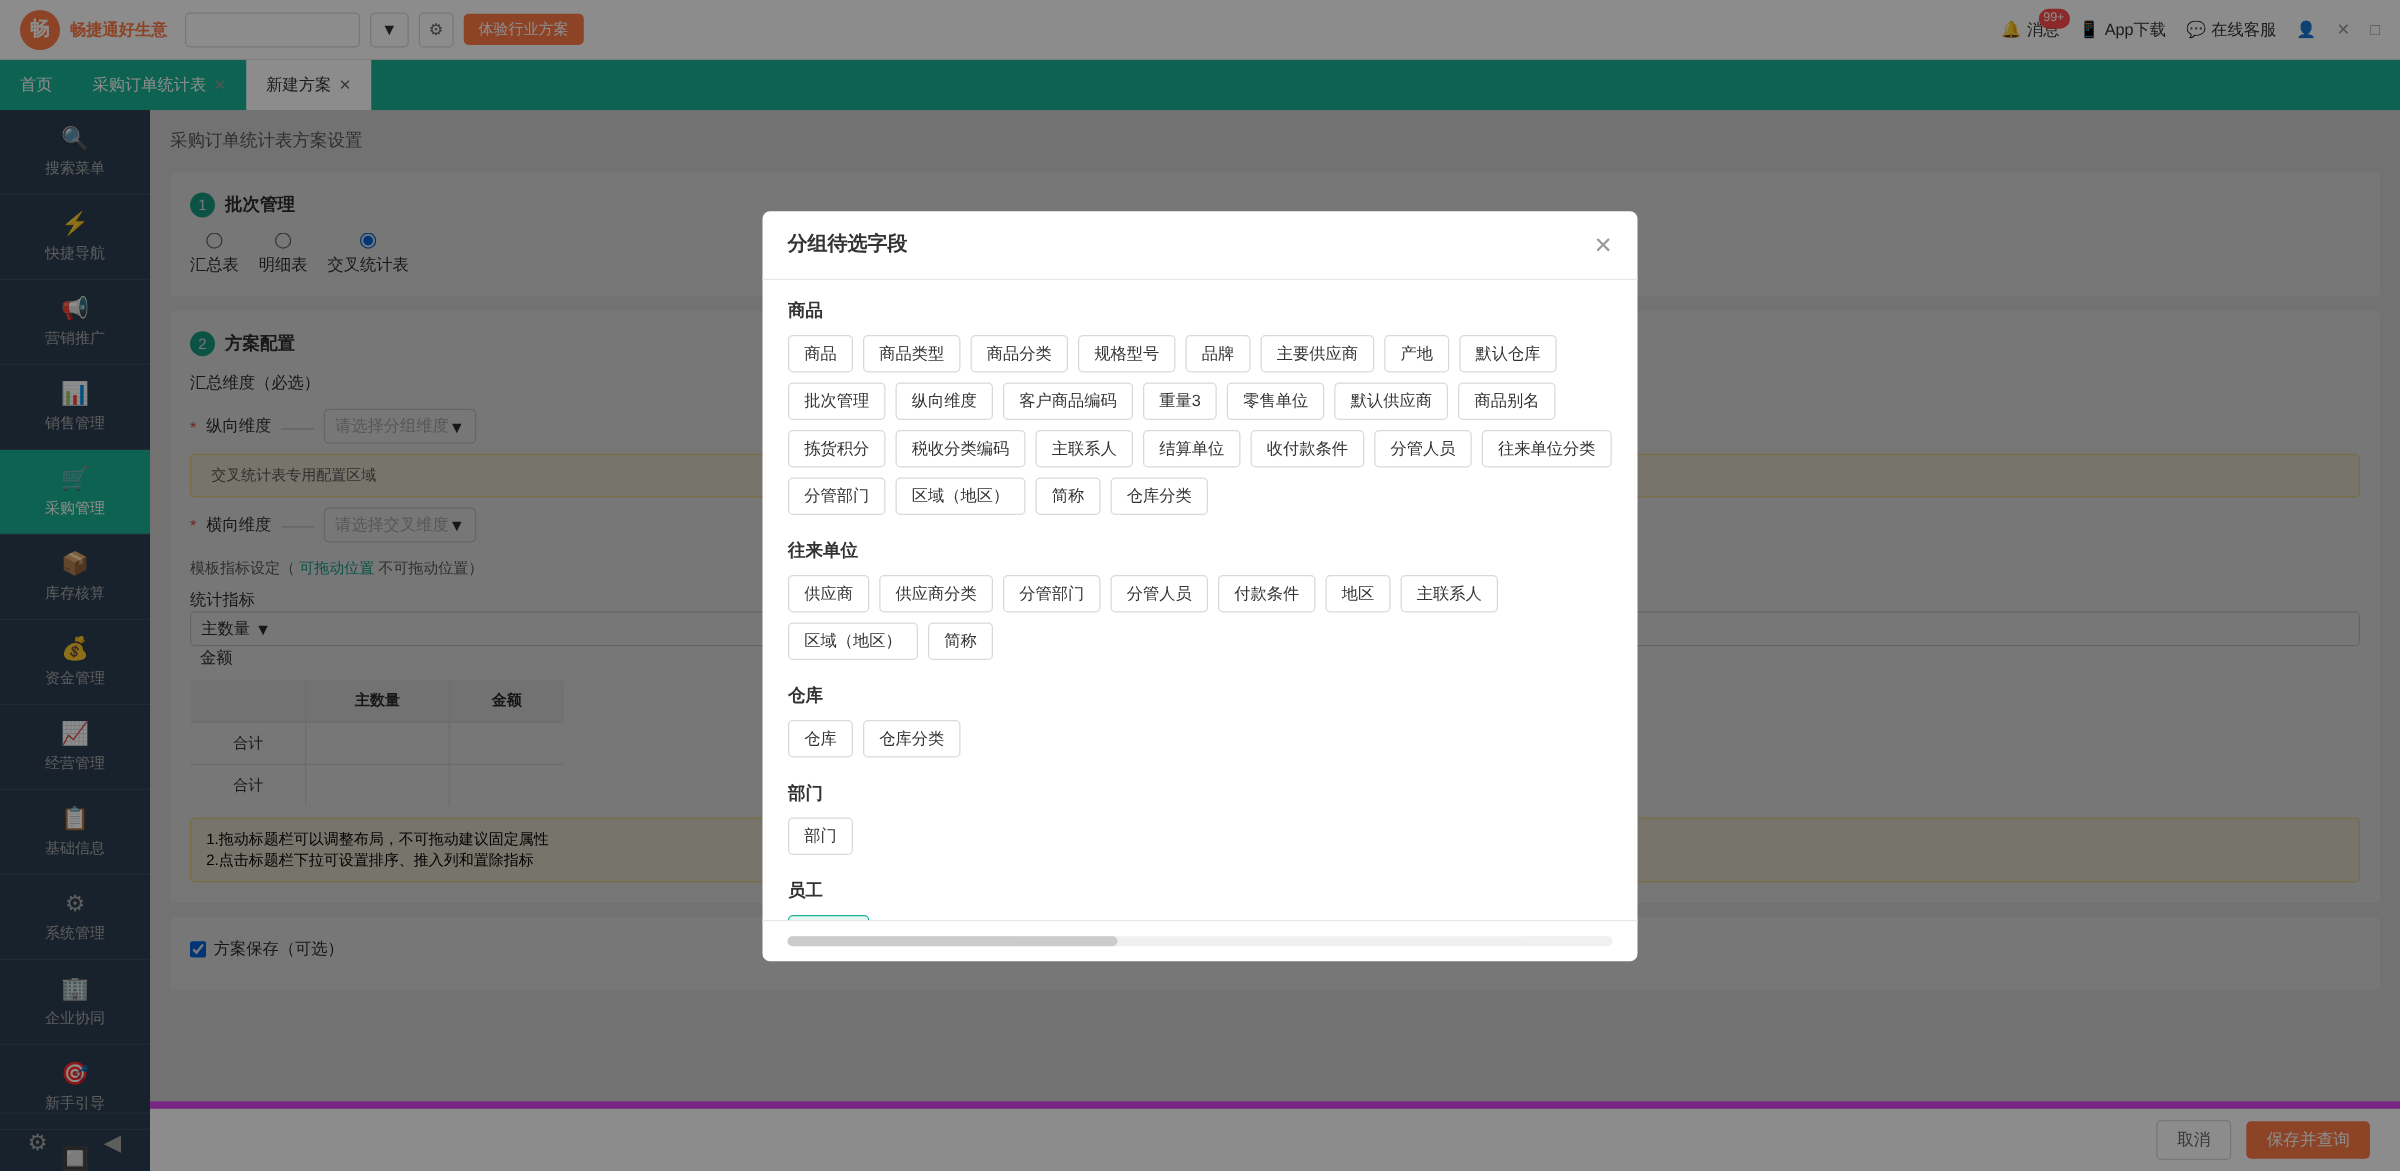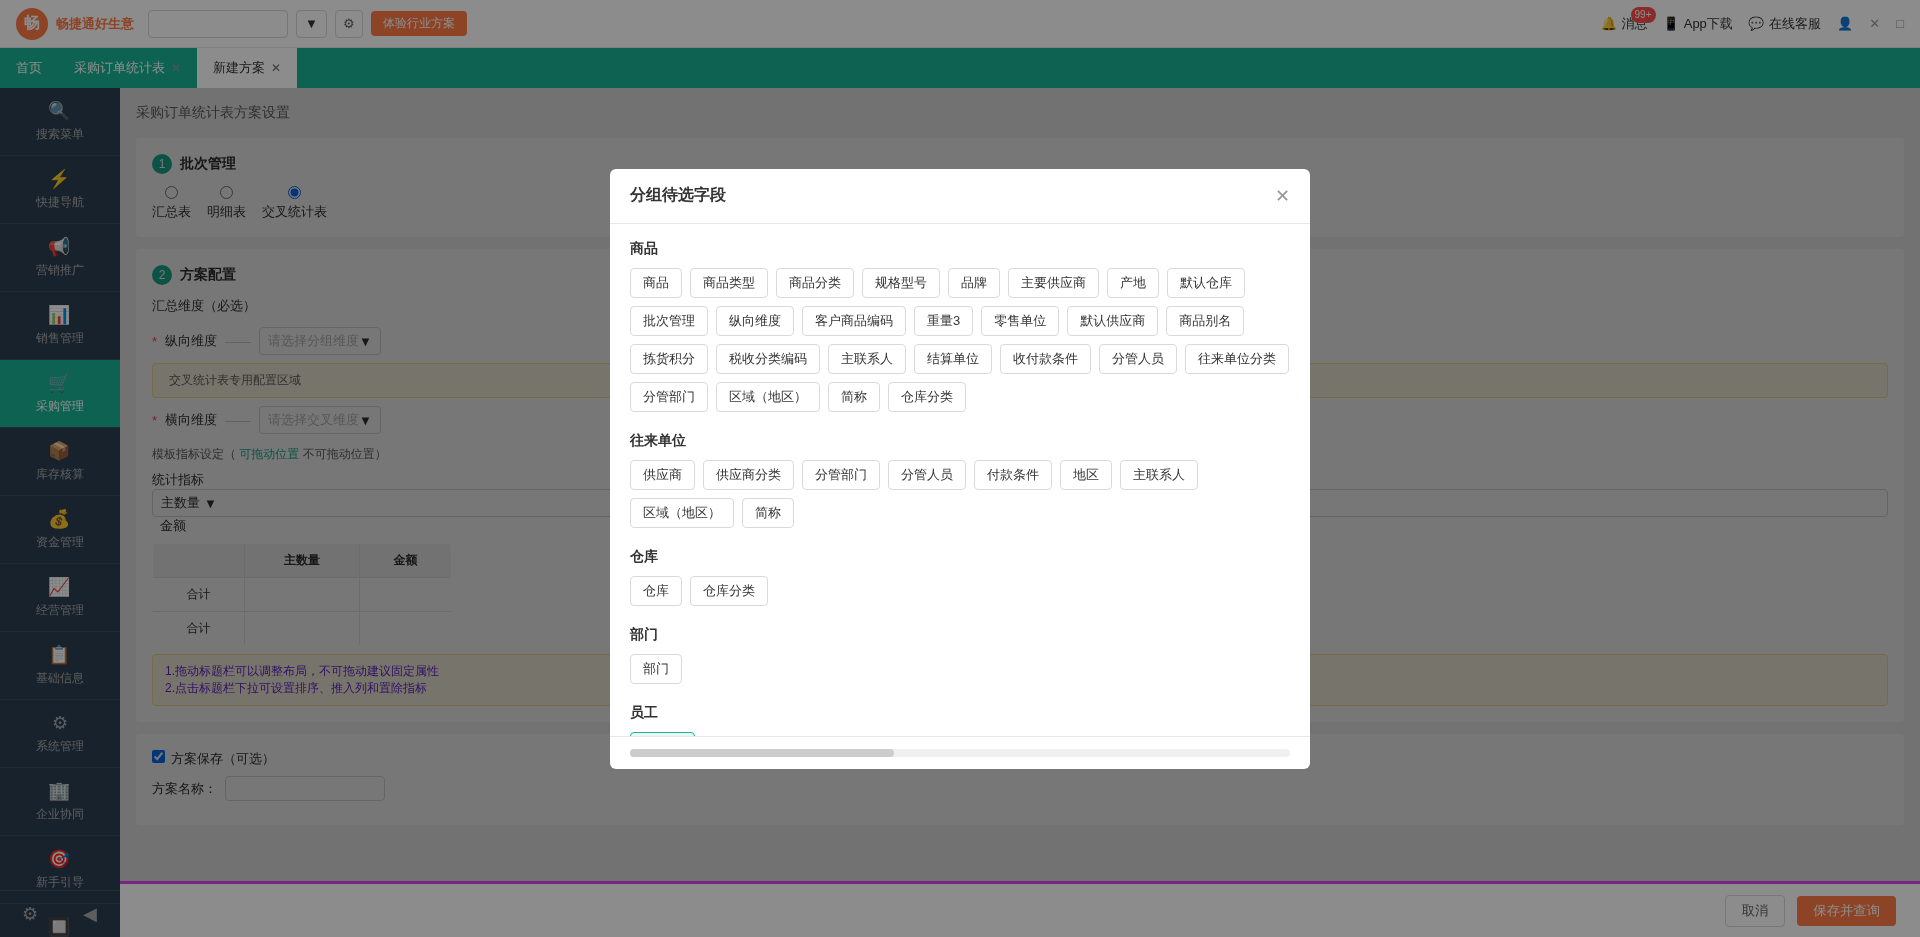--- a/index.html
+++ b/index.html
@@ -135,28 +135,28 @@
       display: flex; align-items: center; gap: 4px; cursor: pointer;
     }
     .table-preview {
       border: 1px solid #e8e8e8; border-radius: 4px; overflow: hidden;
     }
     .table-preview thead { background: #f5f5f5; }
     .table-preview th, .table-preview td {
       padding: 8px 12px; border: 1px solid #e8e8e8; text-align: center; font-size: 12px;
     }
 
-    .hint-box { background: #fffbe6; border: 1px solid #ffe58f; border-radius: 4px; padding: 8px 12px; margin-top: 8px; font-size: 12px; color: #6d28d9; }
-
-    .checkbox-row { display: flex; align-items: flex-start; gap: 6px; margin-bottom: 8px; }
+    .hint-box { background: #fffbe6; border: 1px solid #ffe58f; border-radius: 4px; padding: 8px 12px; margin-top: 8px; font-size: 12px; color: #000000; }
+
+    .checkbox-row { display: flex; align-items: center; gap: 6px; margin-bottom: 8px; }
     .plan-name-input { border: 1px solid #d9d9d9; border-radius: 4px; padding: 4px 8px; width: 160px; }
 
     .bottom-actions {
       position: fixed; bottom: 0; left: 120px; right: 0;
-      height: 56px; background: white; border-top: 3px solid #d946ef;
+      height: 56px; background: white; border-top: 6px solid #d946ef;
       display: flex; align-items: center; justify-content: flex-end; padding: 0 24px; gap: 12px;
     }
     .btn-cancel {
       border: 1px solid #d9d9d9; background: white; border-radius: 4px;
       padding: 6px 16px; cursor: pointer; color: #666;
     }
     .btn-save {
       background: #ff7a45; color: white; border: none; border-radius: 4px;
       padding: 6px 16px; cursor: pointer;
     }
@@ -428,24 +428,20 @@
     <div class="hint-box">
       <div>1.拖动标题栏可以调整布局，不可拖动建议固定属性</div>
       <div>2.点击标题栏下拉可设置排序、推入列和置除指标</div>
     </div>
   </div>
 
   <div class="section-card">
     <div class="checkbox-row">
       <input type="checkbox" checked="" style="">
       <span>方案保存（可选）</span>
-    </div>
-    <div class="config-row">
-      <span>方案名称：</span>
-      <input class="plan-name-input" type="text" style="">
     </div>
   </div>
 </div>
 
 <div class="bottom-actions">
   <button class="btn-cancel">取消</button>
   <button class="btn-save">保存并查询</button>
 </div>
 
 <div class="modal-overlay">

